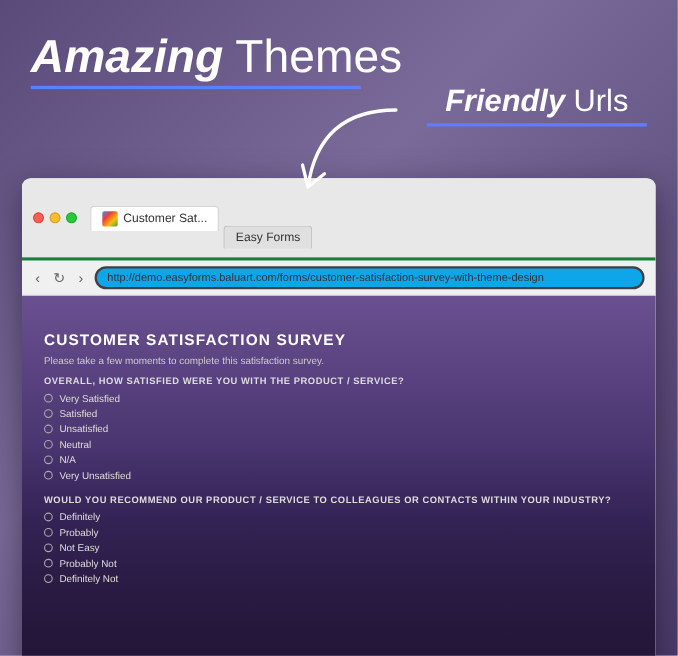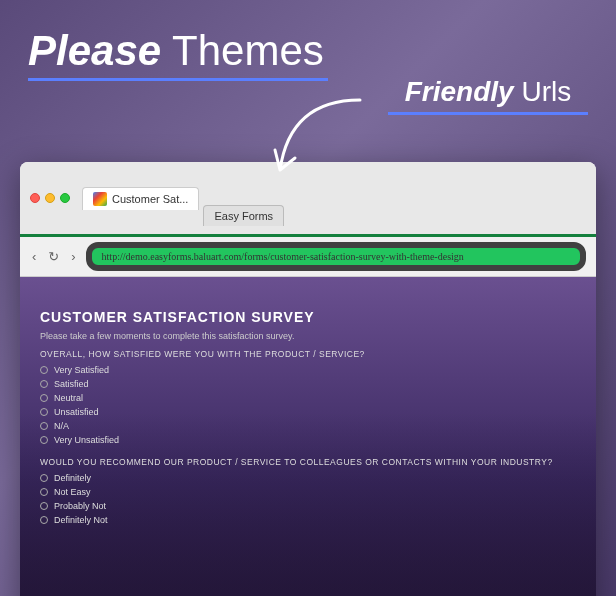--- a/index.html
+++ b/index.html
@@ -161,27 +161,26 @@
     .nav-btn {
       font-size: 13px;
       color: #666;
       cursor: pointer;
       background: none;
       border: none;
       padding: 0 2px;
     }
     .url-bar {
       flex: 1;
-      background: #22c55e;
-      border: 6px solid #404040;
+      background: #0ea5e9;
+      border: 2px solid #404040;
       border-radius: 12px;
       padding: 3px 10px;
       font-size: 10px;
       color: #333;
-      font-family: Liberation Serif, serif;
     }
 
     
     .form-area {
       background: linear-gradient(180deg, rgba(90,70,130,0.85) 0%, rgba(60,40,100,0.9) 100%);
       padding: 32px 20px;
       min-height: 340px;
       position: relative;
       overflow: hidden;
     }
@@ -220,21 +219,21 @@
     }
 
     .survey-desc {
       font-size: 9px;
       color: #ccc;
       margin-bottom: 8px;
     }
 
     .survey-question {
       font-size: 8.5px;
-      font-weight: 400;
+      font-weight: 700;
       color: #ddd;
       text-transform: uppercase;
       letter-spacing: 0.5px;
       margin-bottom: 6px;
     }
 
     .radio-option {
       display: flex;
       align-items: center;
       gap: 6px;
@@ -262,21 +261,21 @@
   </style>
 </head>
 <body>
 
 <div class="bg-overlay"></div>
 
 <div class="content">
 
   <div>
     <div class="header-title">
-      <span class="bold-part">Please</span><span class="light-part"> Themes</span>
+      <span class="bold-part">Amazing</span><span class="light-part"> Themes</span>
     </div>
     <div class="header-underline"></div>
   </div>
 
   <div class="friendly-urls">
     <div>
       <span class="bold-part">Friendly</span><span> Urls</span>
     </div>
     <div class="friendly-underline"></div>
   </div>
@@ -324,44 +323,48 @@
         <div class="radio-option">
           <div class="radio-circle"></div>
           <span class="radio-label">Very Satisfied</span>
         </div>
         <div class="radio-option">
           <div class="radio-circle"></div>
           <span class="radio-label">Satisfied</span>
         </div>
         <div class="radio-option">
           <div class="radio-circle"></div>
+          <span class="radio-label">Unsatisfied</span>
+        </div>
+        <div class="radio-option">
+          <div class="radio-circle"></div>
           <span class="radio-label">Neutral</span>
-        </div>
-        <div class="radio-option">
-          <div class="radio-circle"></div>
-          <span class="radio-label">Unsatisfied</span>
         </div>
         <div class="radio-option">
           <div class="radio-circle"></div>
           <span class="radio-label">N/A</span>
         </div>
         <div class="radio-option">
           <div class="radio-circle"></div>
           <span class="radio-label">Very Unsatisfied</span>
         </div>
       </div>
 
       <div class="question-block">
         <div class="survey-question">WOULD YOU RECOMMEND OUR PRODUCT / SERVICE TO COLLEAGUES OR CONTACTS WITHIN YOUR INDUSTRY?</div>
         <div class="radio-option">
           <div class="radio-circle"></div>
           <span class="radio-label">Definitely</span>
         </div>
         <div class="radio-option">
           <div class="radio-circle"></div>
+          <span class="radio-label">Probably</span>
+        </div>
+        <div class="radio-option">
+          <div class="radio-circle"></div>
           <span class="radio-label">Not Easy</span>
         </div>
         <div class="radio-option">
           <div class="radio-circle"></div>
           <span class="radio-label">Probably Not</span>
         </div>
         <div class="radio-option">
           <div class="radio-circle"></div>
           <span class="radio-label">Definitely Not</span>
         </div>

